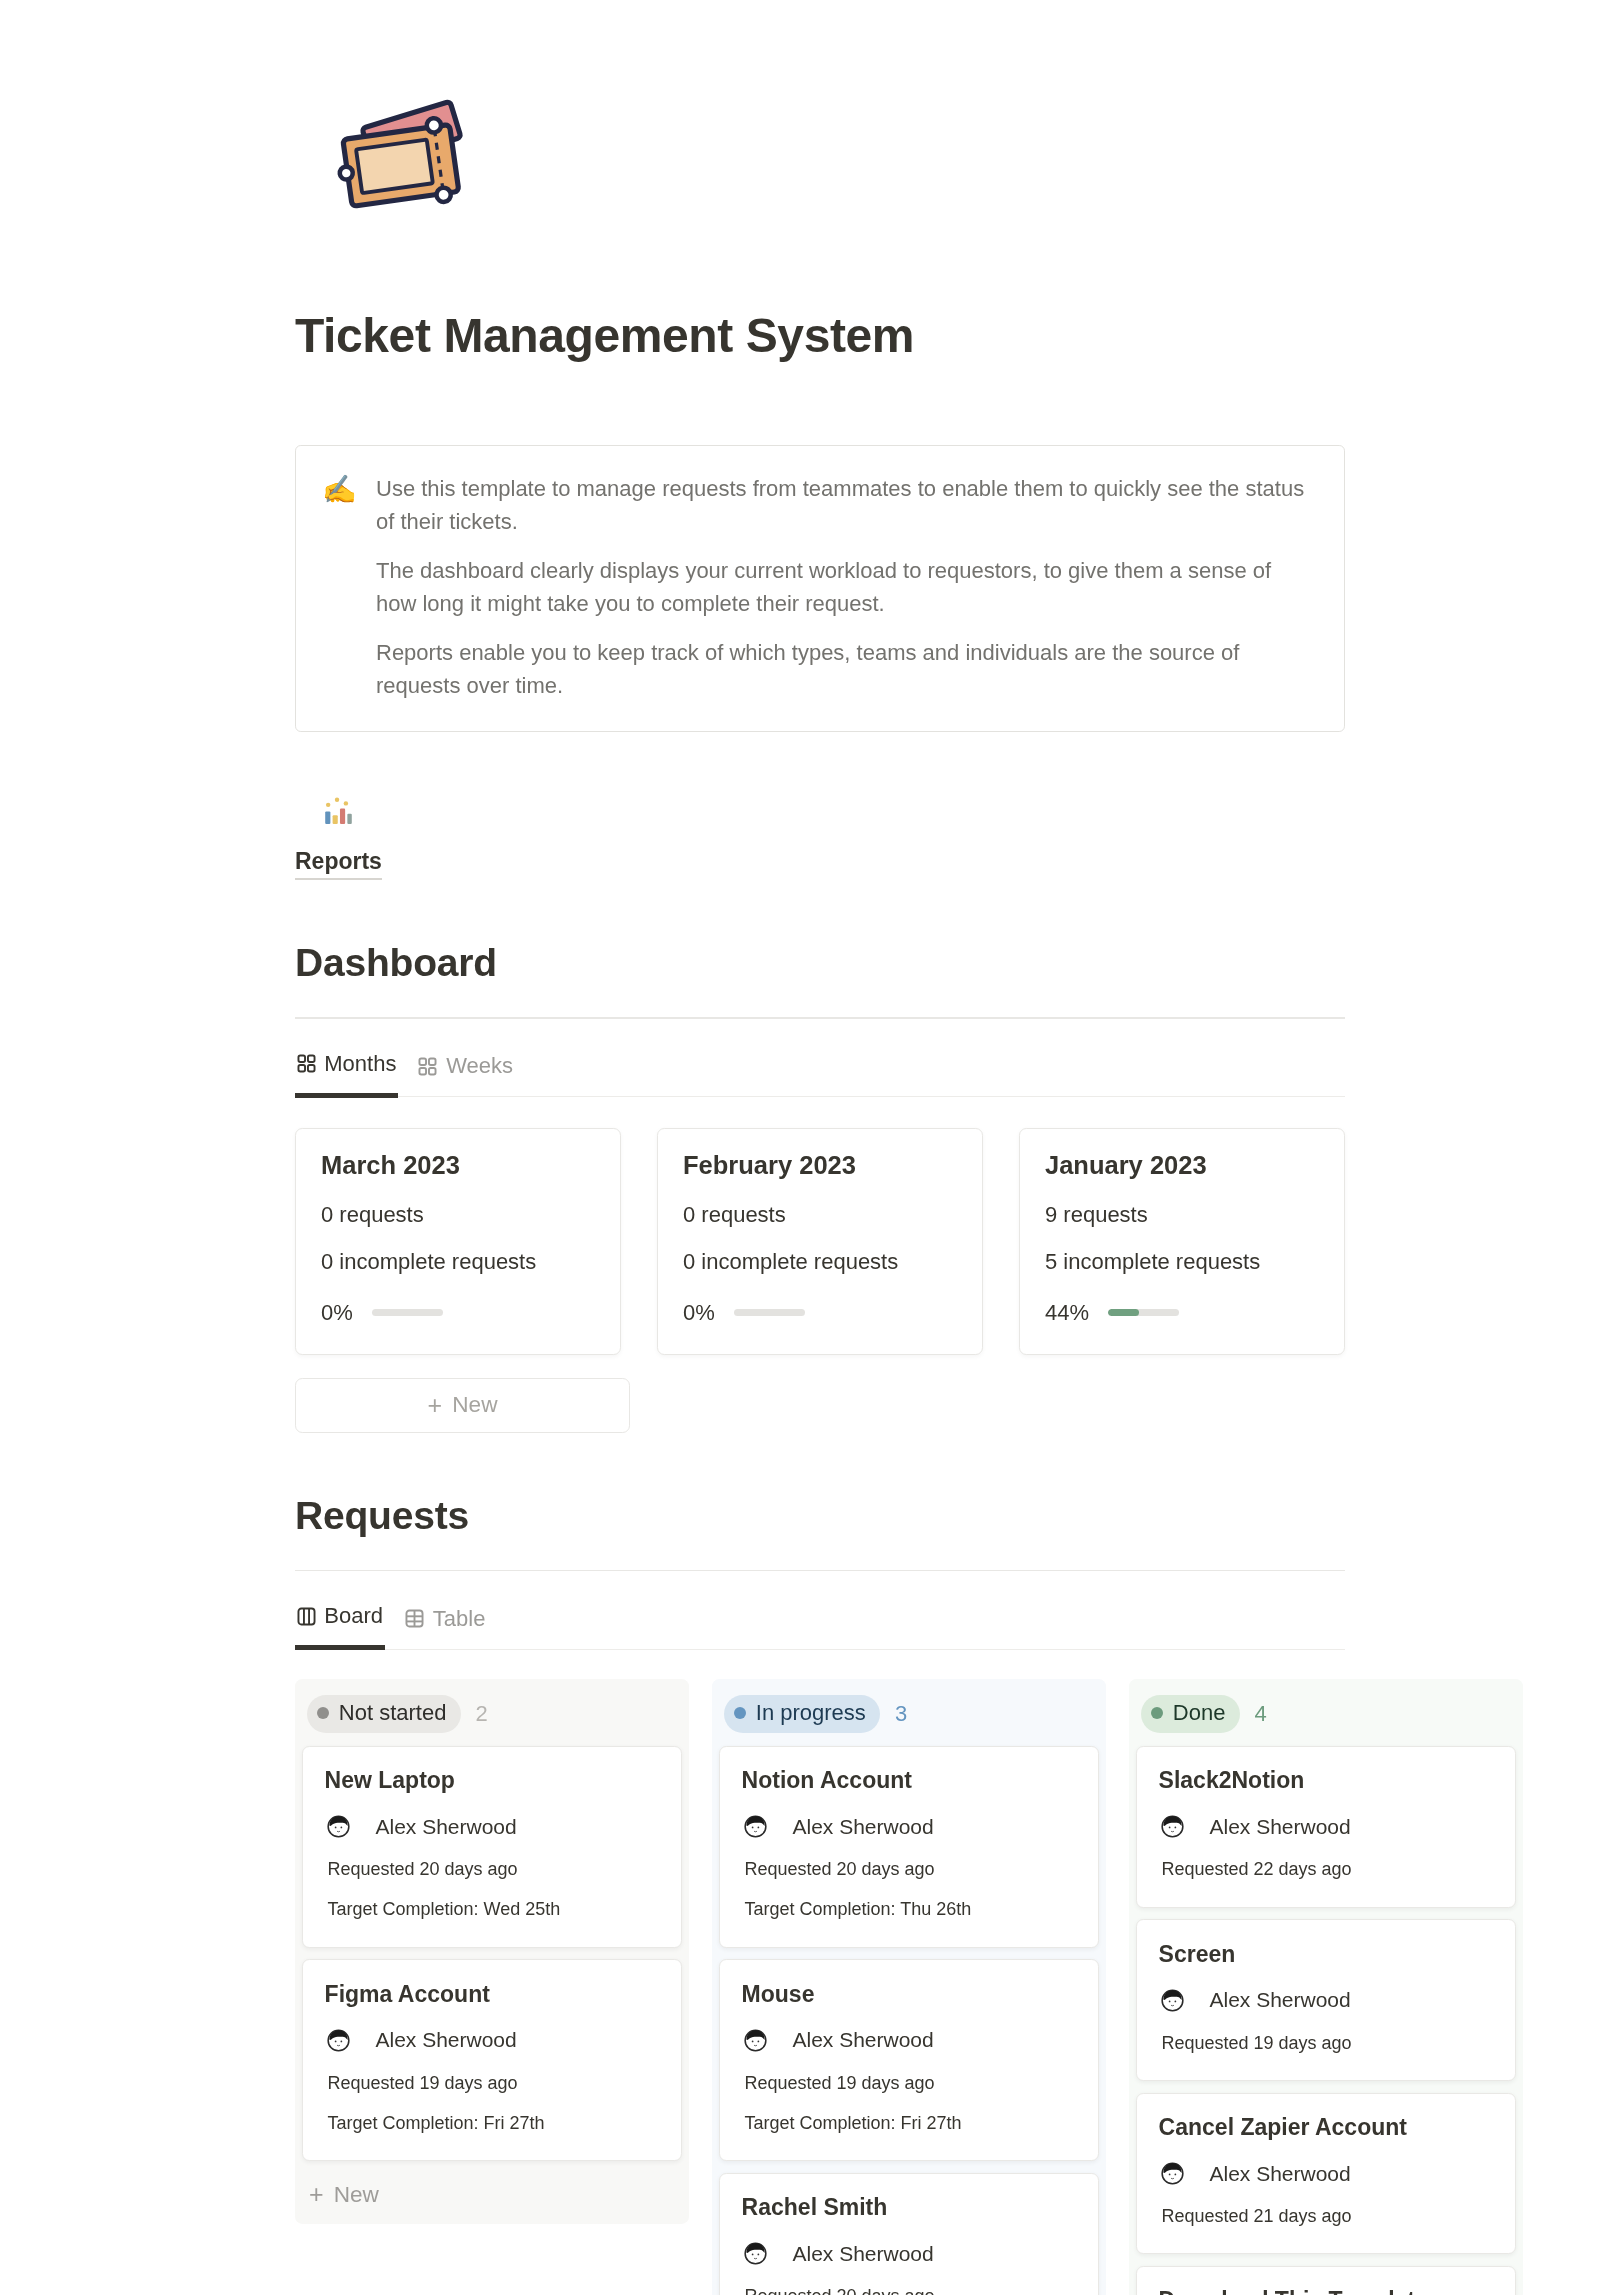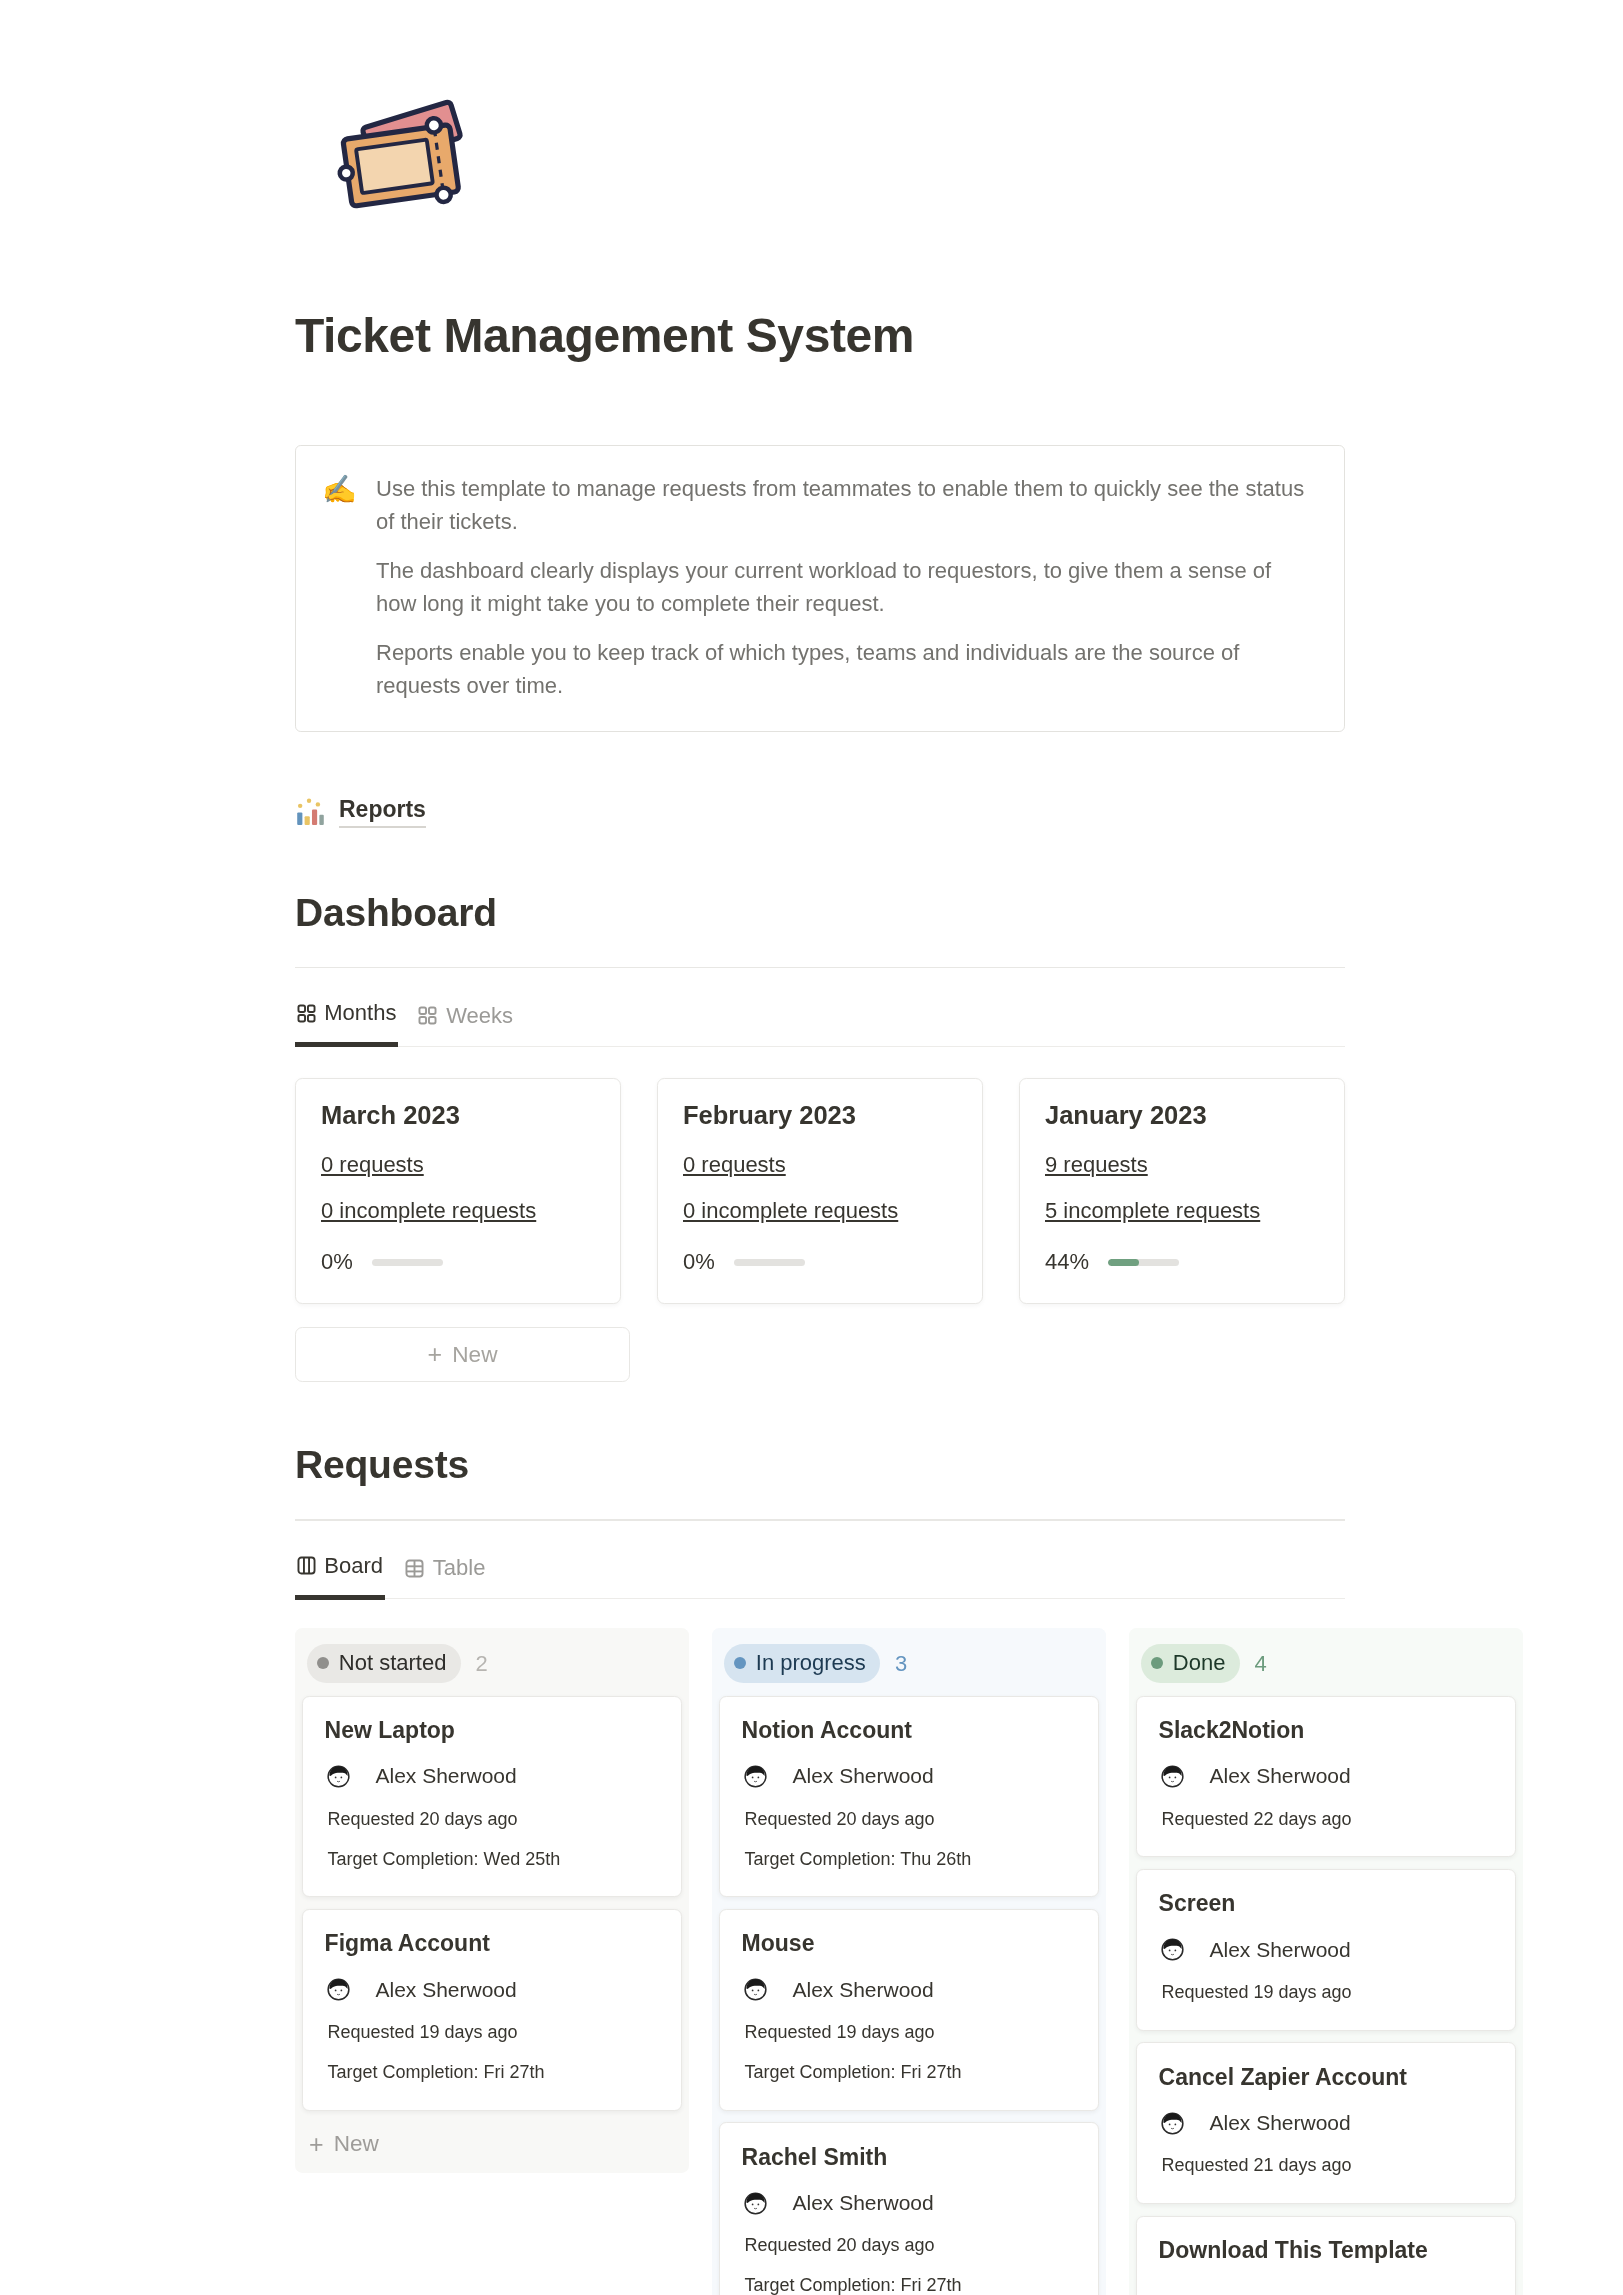--- a/index.html
+++ b/index.html
@@ -25,21 +25,21 @@
     box-sizing:border-box;width:1050px;margin-top:82px;
     border:1.5px solid #E3E2DE;border-radius:5.8px;background:#ffffff;
     padding:26px 29px 29px 26px;display:flex;gap:19px;
   }
   .callout-icon{font-size:28px;line-height:1.3;width:35px;flex:none;}
   .callout-body p{margin:0 0 16px 0;font-size:22px;line-height:1.5;color:#73726E;}
   .callout-body p:last-child{margin-bottom:0;}
 
   
   .page-link{
-    display:inline-flex;align-items:center;gap:13px;margin-top:64px;cursor:pointer;
+    display:inline-flex;align-items:center;gap:21px;margin-top:64px;cursor:pointer;flex-direction:column;
   }
   .page-link .link-label{
     font-size:23px;font-weight:600;color:#37352F;
     border-bottom:2.2px solid #D7D5D0;padding-bottom:2.9px;
   }
 
   
   h2.section-heading{margin:61px 0 0 0;font-size:39px;font-weight:700;color:#37352F;letter-spacing:-0.2px;}
   .divider{width:1050px;height:1.5px;background:#E8E7E4;margin-top:32px;}
 
@@ -55,21 +55,21 @@
 
   
   .gallery{display:flex;gap:36px;margin-top:31px;}
   .gcard{
     box-sizing:border-box;width:335px;background:#fff;
     border:1.5px solid #E8E7E4;border-radius:7.3px;
     box-shadow:0 1.5px 4.4px rgba(15,15,15,0.04);
     padding:22px 25px 28px 25px;cursor:pointer;
   }
   .gcard-title{font-size:25.5px;font-weight:600;color:#37352F;margin-bottom:22px;}
-  .gcard-line{font-size:22px;color:#37352F;margin-bottom:20.4px;text-decoration:underline;}
+  .gcard-line{font-size:22px;color:#37352F;margin-bottom:20.4px;}
   .gcard-progress{display:flex;align-items:center;gap:19px;margin-top:25px;}
   .gcard-progress .pct{font-size:22px;color:#37352F;}
   .track{width:71px;height:6.6px;border-radius:3.6px;background:#E3E2DF;overflow:hidden;}
   .fill{height:100%;border-radius:3.6px;}
 
   .gallery-new{
     box-sizing:border-box;display:flex;align-items:center;justify-content:center;gap:10.2px;
     width:335px;height:55px;margin-top:23px;background:#fff;
     border:1.5px solid #E8E7E4;border-radius:7.3px;cursor:pointer;
     font-size:22.6px;color:#A6A49F;font-family:inherit;

